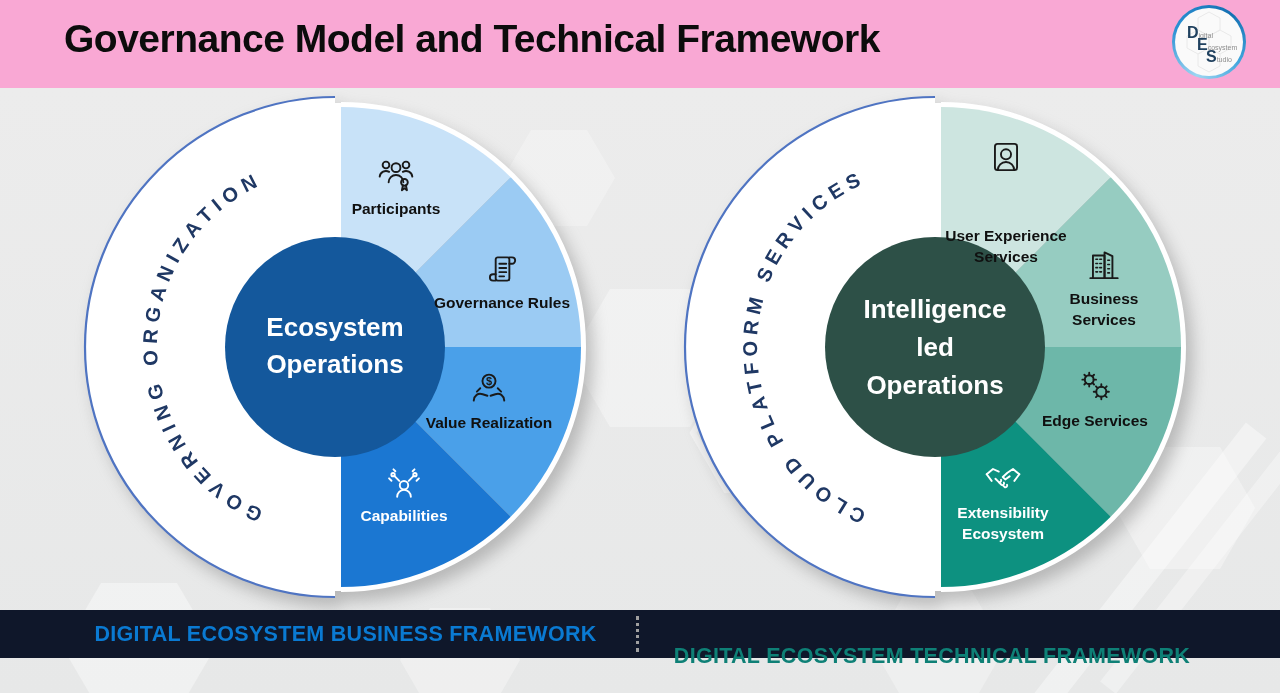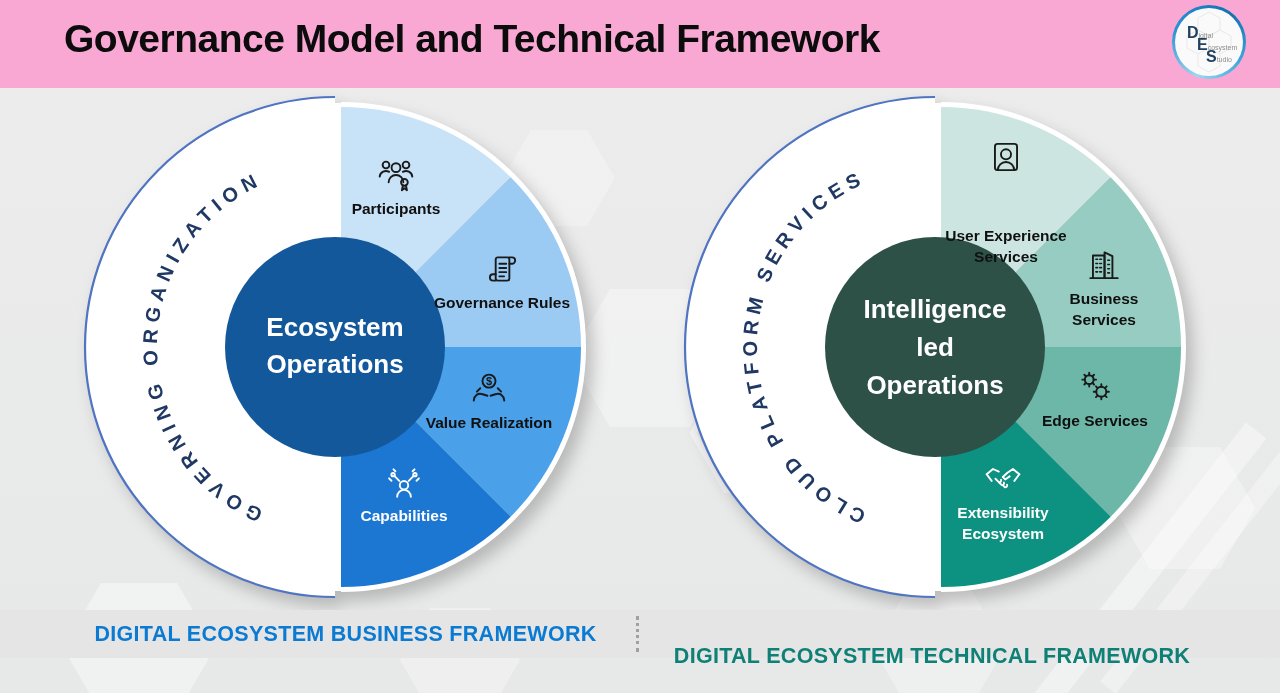--- a/index.html
+++ b/index.html
@@ -53,21 +53,21 @@
   .p-value        { left:344px; top:282px; width:140px; }
   .p-capabilities { left:259px; top:375px; width:140px; }
   
   .p-ux           { left:251px; top:50px;  width:160px;gap:48px; }
   .p-business     { left:364px; top:158px; width:130px; }
   .p-edge         { left:355px; top:280px; width:130px; }
   .p-extensibility{ left:258px; top:372px; width:140px; }
 
   
   .footerband { position:absolute; left:0; top:610px; width:1280px; height:48px;
-                background:#e5e5e5; display:flex; align-items:center; }
+                background:#0f172a; display:flex; align-items:center; }
   .footer-cell { display:flex; align-items:center; justify-content:center;
                  font-size:21.5px; font-weight:700; letter-spacing:0.3px; white-space:nowrap; }
   .footer-cell.fl { width:636px; padding-left:55px; color:#0a7ad2; }
   .footer-cell.fr { flex:1; padding-right:55px; color:#0e8076;margin-top:45px; }
   .footer-div { width:0; height:36px; border-left:3px dotted #a0a0a0; }
 </style>
 </head>
 <body>
 
 <div class="slide">

